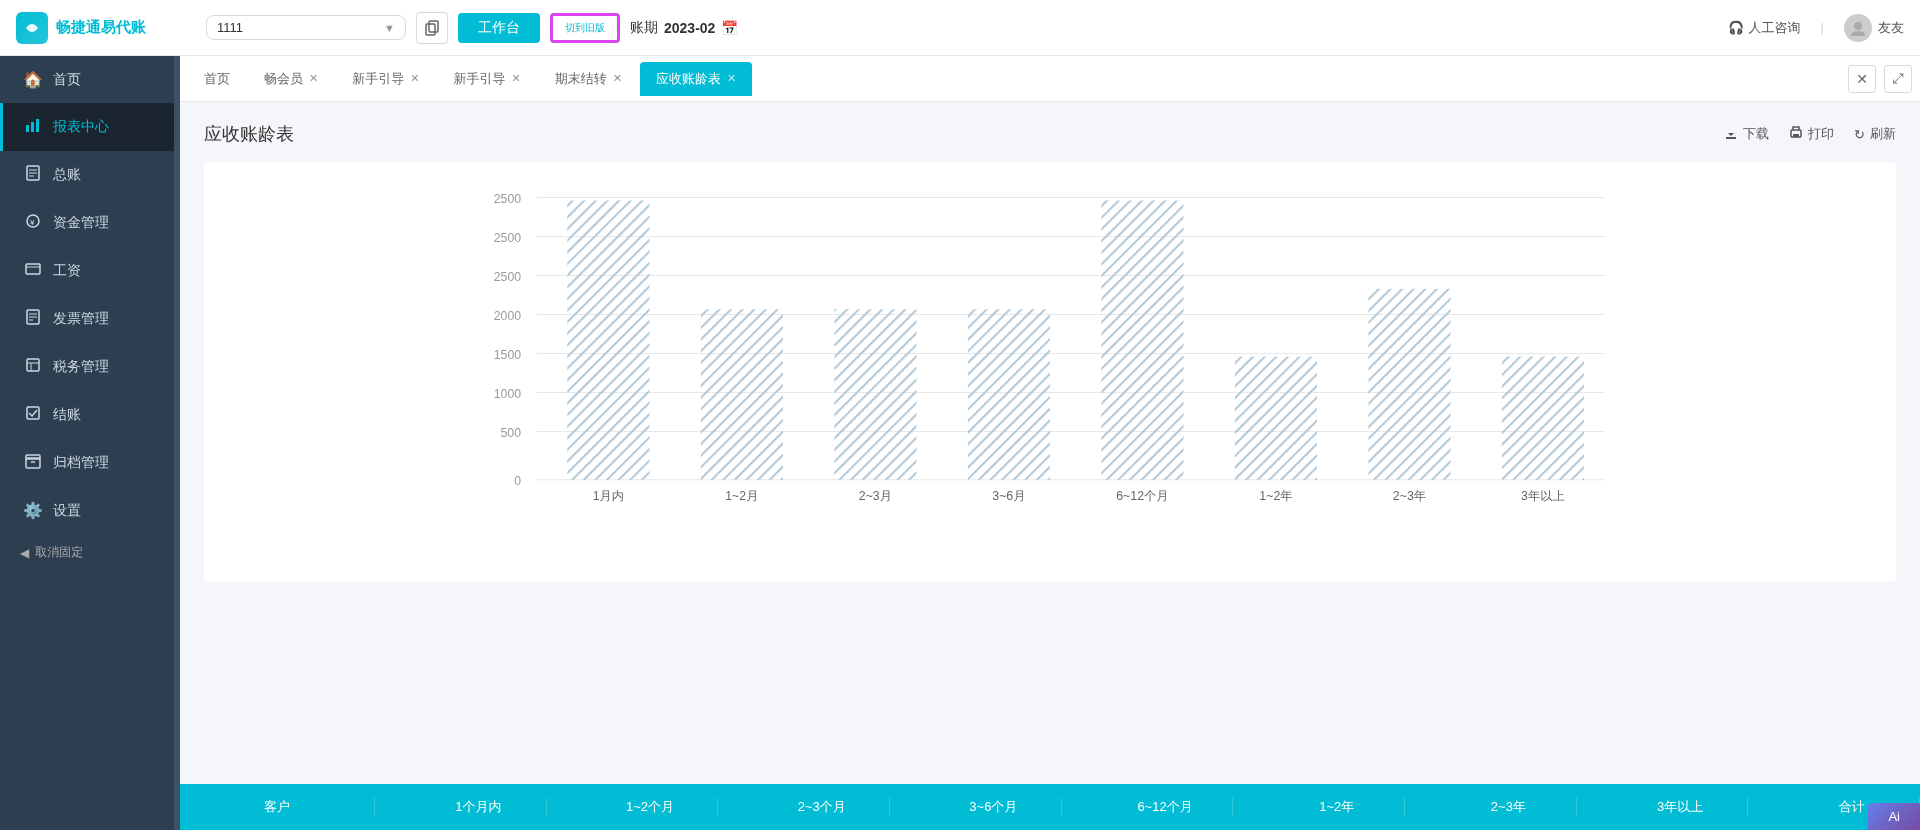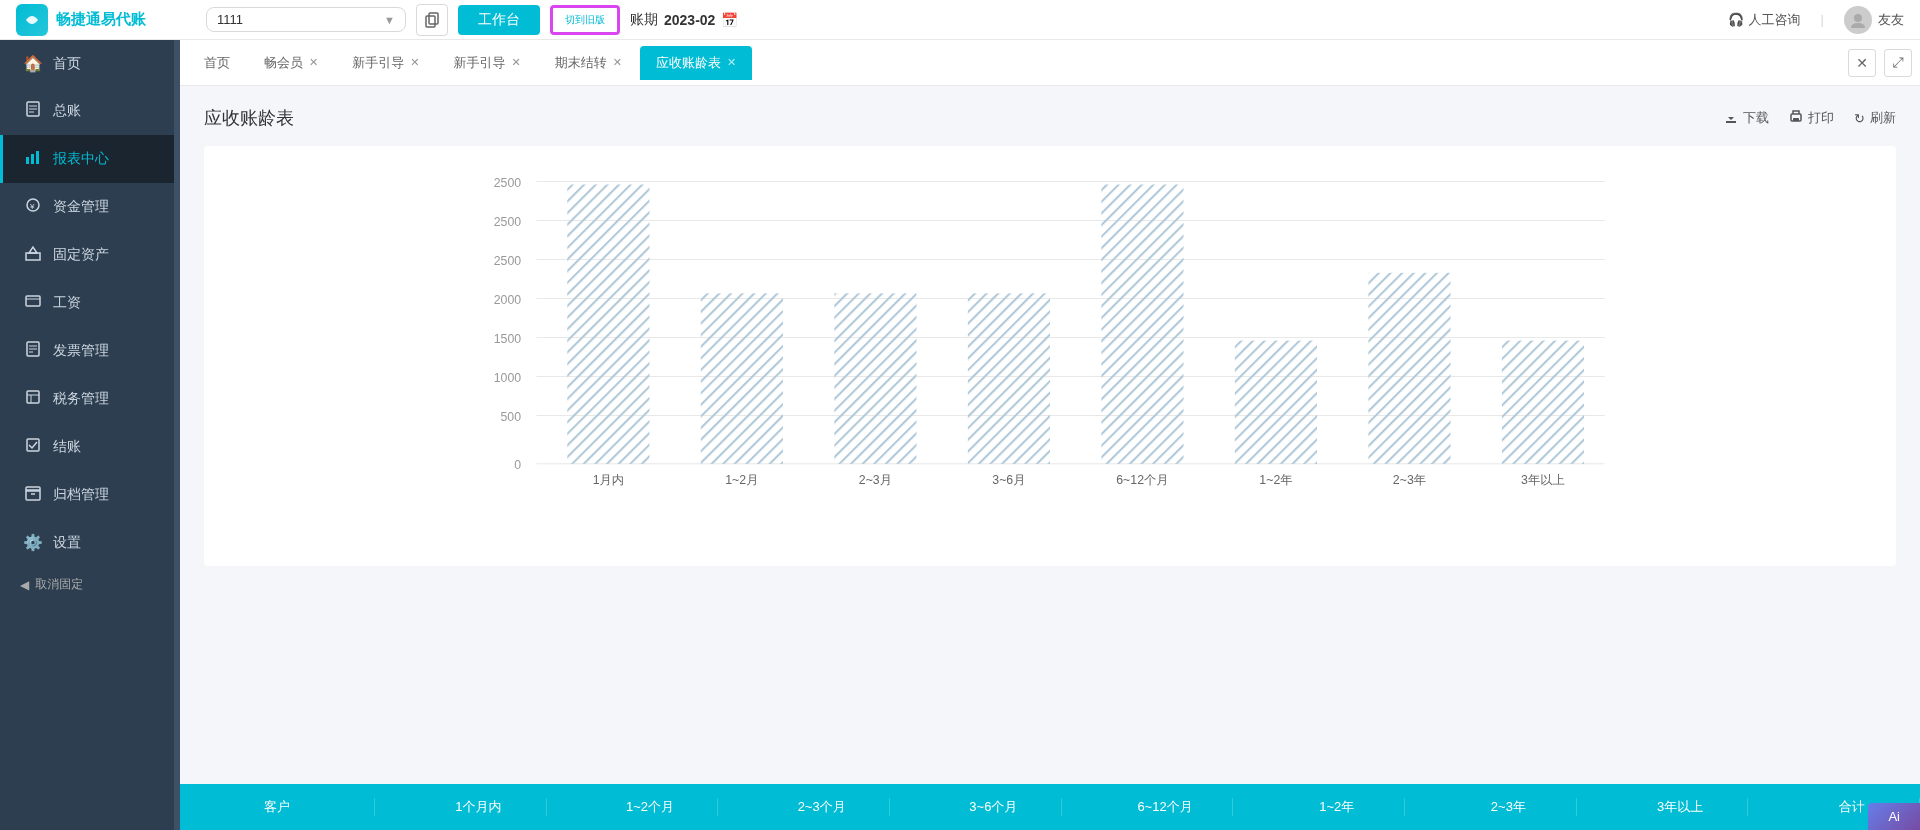--- a/index.html
+++ b/index.html
@@ -1,20 +1,20 @@
 <!DOCTYPE html>
 <html><head>
   <meta charset="utf-8">
   <style>
     * { margin: 0; padding: 0; box-sizing: border-box; }
     body { font-family: 'Microsoft YaHei', Arial, sans-serif; font-size: 13px; background: #f0f2f5; display: flex; flex-direction: column; height: 830px; overflow: hidden; }
 
     
     .top-bar {
-      height: 40px;
+      height: 56px;
       background: #fff;
       display: flex;
       align-items: center;
       padding: 0 16px;
       border-bottom: 1px solid #e8e8e8;
       flex-shrink: 0;
       gap: 10px;
       z-index: 10;
     }
     .logo-area {
@@ -371,58 +371,49 @@
 
 <div class="main-layout">
 
   <div class="sidebar">
     <div class="scroll-indicator"></div>
 
     <div class="sidebar-item">
       <span class="sidebar-icon">🏠</span>
       <span>首页</span>
     </div>
+    <div class="sidebar-item active">
+      <span class="sidebar-icon">
+        <svg width="16" height="16" viewBox="0 0 16 16">
+          <rect x="1" y="8" width="3" height="7" fill="#00bcd4"></rect>
+          <rect x="6" y="5" width="3" height="10" fill="#00bcd4"></rect>
+          <rect x="11" y="2" width="3" height="13" fill="#00bcd4"></rect>
+        </svg>
+      </span>
+      <span>报表中心</span>
+    </div>
     <div class="sidebar-item">
       <span class="sidebar-icon">
         <svg width="16" height="16" viewBox="0 0 16 16" fill="#cdd6e0">
           <rect x="2" y="1" width="12" height="14" rx="1" fill="none" stroke="#cdd6e0" stroke-width="1.5"></rect>
           <line x1="4" y1="5" x2="12" y2="5" stroke="#cdd6e0" stroke-width="1"></line>
           <line x1="4" y1="8" x2="12" y2="8" stroke="#cdd6e0" stroke-width="1"></line>
           <line x1="4" y1="11" x2="9" y2="11" stroke="#cdd6e0" stroke-width="1"></line>
         </svg>
       </span>
       <span>总账</span>
     </div>
-    <div class="sidebar-item active">
-      <span class="sidebar-icon">
-        <svg width="16" height="16" viewBox="0 0 16 16">
-          <rect x="1" y="8" width="3" height="7" fill="#00bcd4"></rect>
-          <rect x="6" y="5" width="3" height="10" fill="#00bcd4"></rect>
-          <rect x="11" y="2" width="3" height="13" fill="#00bcd4"></rect>
-        </svg>
-      </span>
-      <span>报表中心</span>
-    </div>
     <div class="sidebar-item">
       <span class="sidebar-icon">
         <svg width="16" height="16" viewBox="0 0 16 16">
           <circle cx="8" cy="8" r="6" fill="none" stroke="#cdd6e0" stroke-width="1.5"></circle>
           <text x="5" y="12" fill="#cdd6e0" font-size="8">¥</text>
         </svg>
       </span>
       <span>资金管理</span>
-    </div>
-    <div class="sidebar-item">
-      <span class="sidebar-icon">
-        <svg width="16" height="16" viewBox="0 0 16 16">
-          <rect x="1" y="8" width="14" height="7" fill="none" stroke="#cdd6e0" stroke-width="1.5"></rect>
-          <path d="M4 8 L8 2 L12 8Z" fill="none" stroke="#cdd6e0" stroke-width="1.5"></path>
-        </svg>
-      </span>
-      <span>固定资产</span>
     </div>
     <div class="sidebar-item">
       <span class="sidebar-icon">
         <svg width="16" height="16" viewBox="0 0 16 16">
           <rect x="1" y="3" width="14" height="10" rx="1" fill="none" stroke="#cdd6e0" stroke-width="1.5"></rect>
           <line x1="1" y1="6" x2="15" y2="6" stroke="#cdd6e0" stroke-width="1"></line>
         </svg>
       </span>
       <span>工资</span>
     </div>

